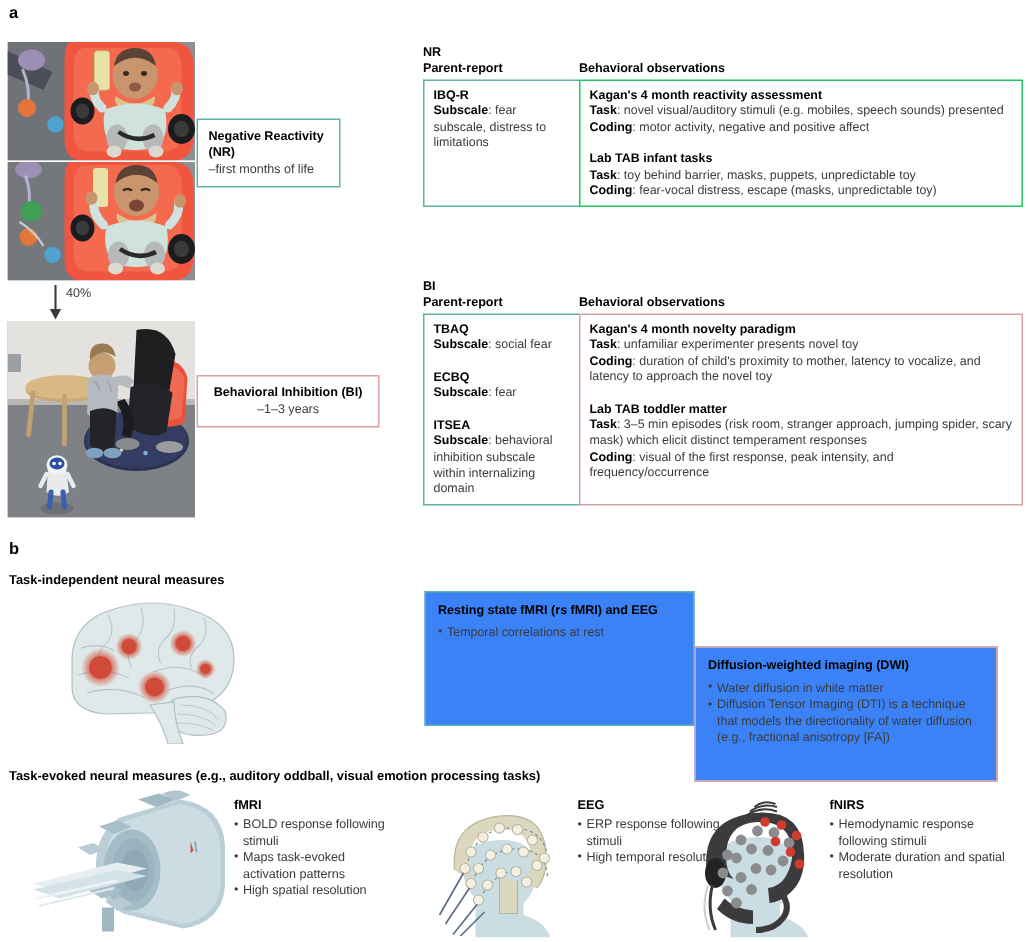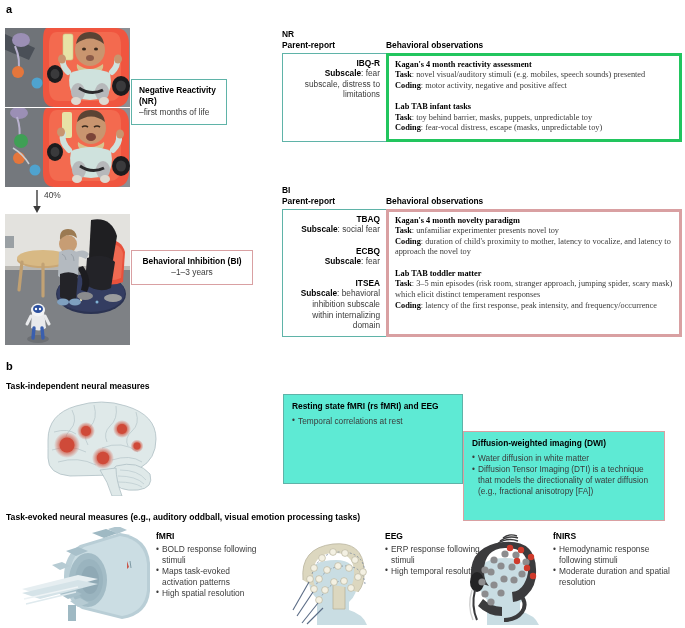--- a/index.html
+++ b/index.html
@@ -83,36 +83,36 @@
     color: #000;
     margin-bottom: 2px;
   }
   .tbl .body-row { display: flex; align-items: stretch; }
   .cell {
     padding: 4px 6px 5px 6px;
     font-size: 8.3px;
     line-height: 10.6px;
     color: #3b3b3b;
   }
-  .cell.left  { border: 1px solid #5fb3a8; border-right: none; text-align: right; }
-  .cell.right { border: 3px solid #22c55e; font-family: Liberation Serif, serif; }
+  .cell.left  { border: 1px solid #5fb3a8; border-right: none; }
+  .cell.right { border: 1px solid #22c55e; }
   .cell.right.pinkb { border-color: #d9a0a2; }
   .cell b { color: #000; font-weight: bold; }
   .cell .blk { margin-bottom: 0; }
   .cell .gap { height: 11px; }
 
   
   .bbox {
     position: absolute;
     padding: 6px 8px 7px 8px;
     font-size: 8.3px;
     line-height: 10.8px;
     color: #3b3b3b;
     border: 1px solid #5fb3a8;
-    background: #5eead4;
+    background: #3b82f6;
   }
   .bbox.pink { border-color: #d9a0a2; margin-top: 37px; }
   .bbox .bttl {
     font-weight: bold;
     color: #000;
     display: block;
     margin-bottom: 4px;
     font-size: 8.4px;
   }
   .bbox ul { margin: 0; padding: 0; list-style: none; }
@@ -353,21 +353,21 @@
     <div class="cell right pinkb" style="width:296px;">
       <div class="blk">
         <b>Kagan's 4 month novelty paradigm</b><br>
         <b>Task</b><span>: unfamiliar experimenter presents novel toy</span><br>
         <b>Coding</b><span>: duration of child's proximity to mother, latency to vocalize, and latency to approach the novel toy</span>
       </div>
       <div class="gap"></div>
       <div class="blk">
         <b>Lab TAB toddler matter</b><br>
         <b>Task</b><span>: 3–5 min episodes (risk room, stranger approach, jumping spider, scary mask) which elicit distinct temperament responses</span><br>
-        <b>Coding</b><span>: latency of the first response, peak intensity,  and frequency/occurrence</span>
+        <b>Coding</b><span>: visual of the first response, peak intensity,  and frequency/occurrence</span>
       </div>
     </div>
   </div>
 </div>
 
 <div class="panel-letter" style="left:6px; top:360px;">b</div>
 <div class="section-head" style="left:6px; top:381px;">Task-independent neural measures</div>
 
 <div class="art" style="left:24px; top:398px; width:160px; height:98px;">
   <svg width="160" height="98" viewBox="0 0 160 98">

